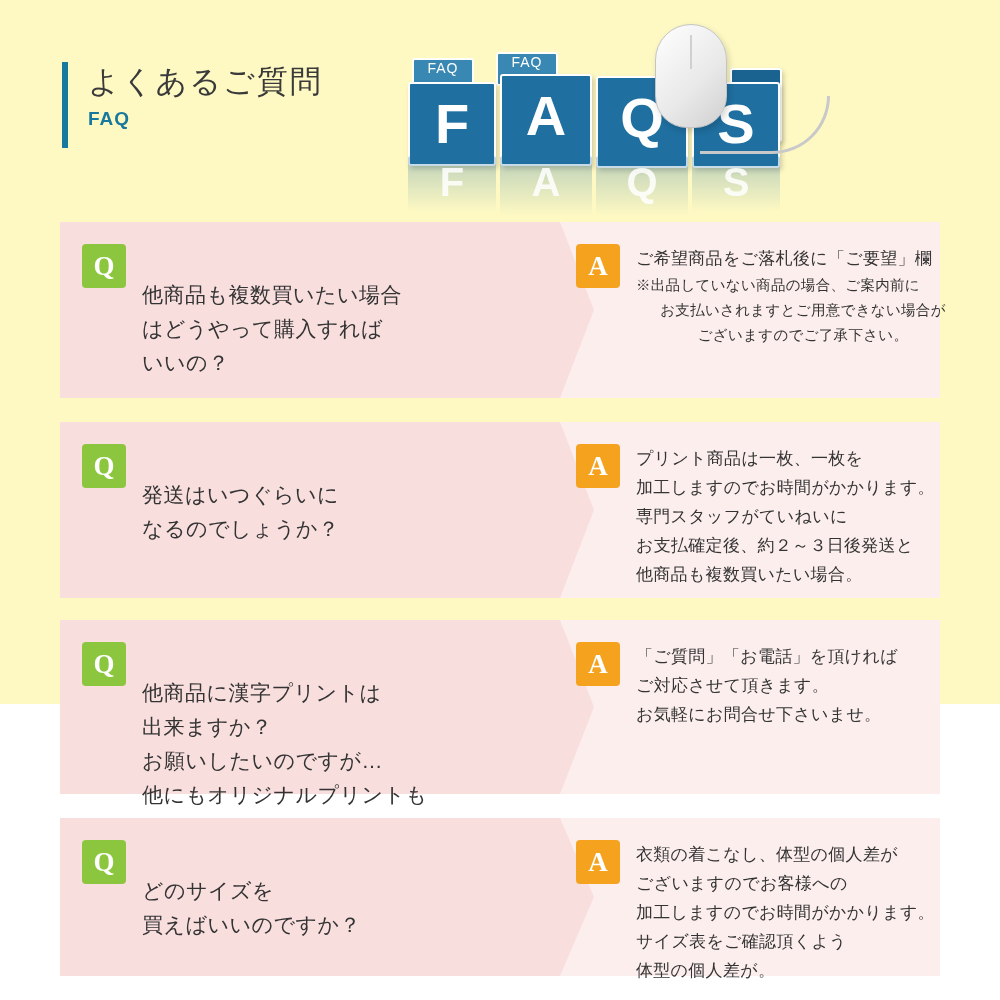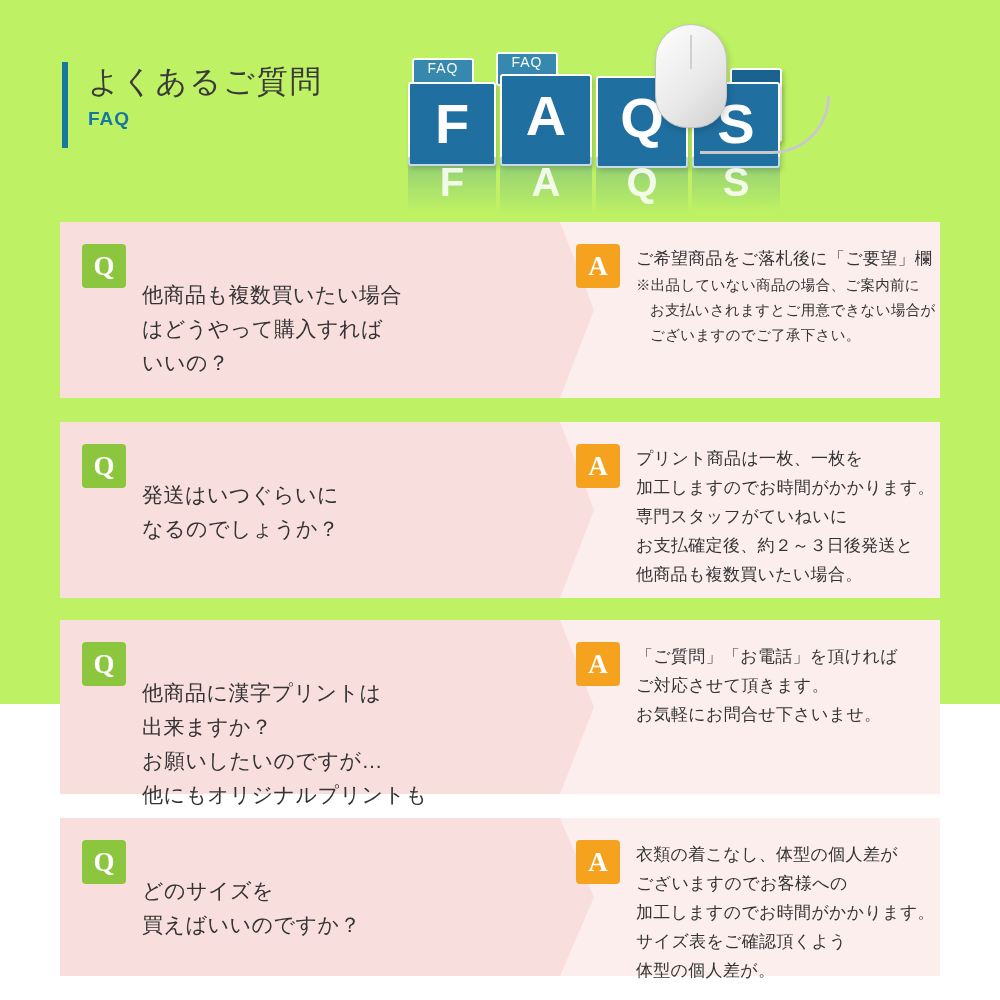--- a/index.html
+++ b/index.html
@@ -6,21 +6,21 @@
   html, body {
     margin: 0; padding: 0;
     width: 1000px; height: 1000px;
     background: #ffffff;
     font-family: "Liberation Sans", sans-serif;
     overflow: hidden;
   }
   .page {
     position: relative;
     width: 1000px; height: 704px;
-    background: #bef264;
+    background: #fef9c3;
   }
 
   
   .header {
     position: absolute;
     left: 0; top: 0;
     width: 1000px; height: 215px;
   }
   .title-block {
     position: absolute;
@@ -188,20 +188,21 @@
     color: #333333;
     letter-spacing: 0.3px;
   }
   .a-text .small {
     font-size: 14.5px;
     line-height: 25px;
     display: block;
   }
   .a-text .small.indent {
     padding-left: 14px;
+    text-align: center;
   }
   .a-line { display: block; }
 </style>
 </head>
 <body>
 
 <div class="page">
 
   <div class="header">
     <div class="title-block">

